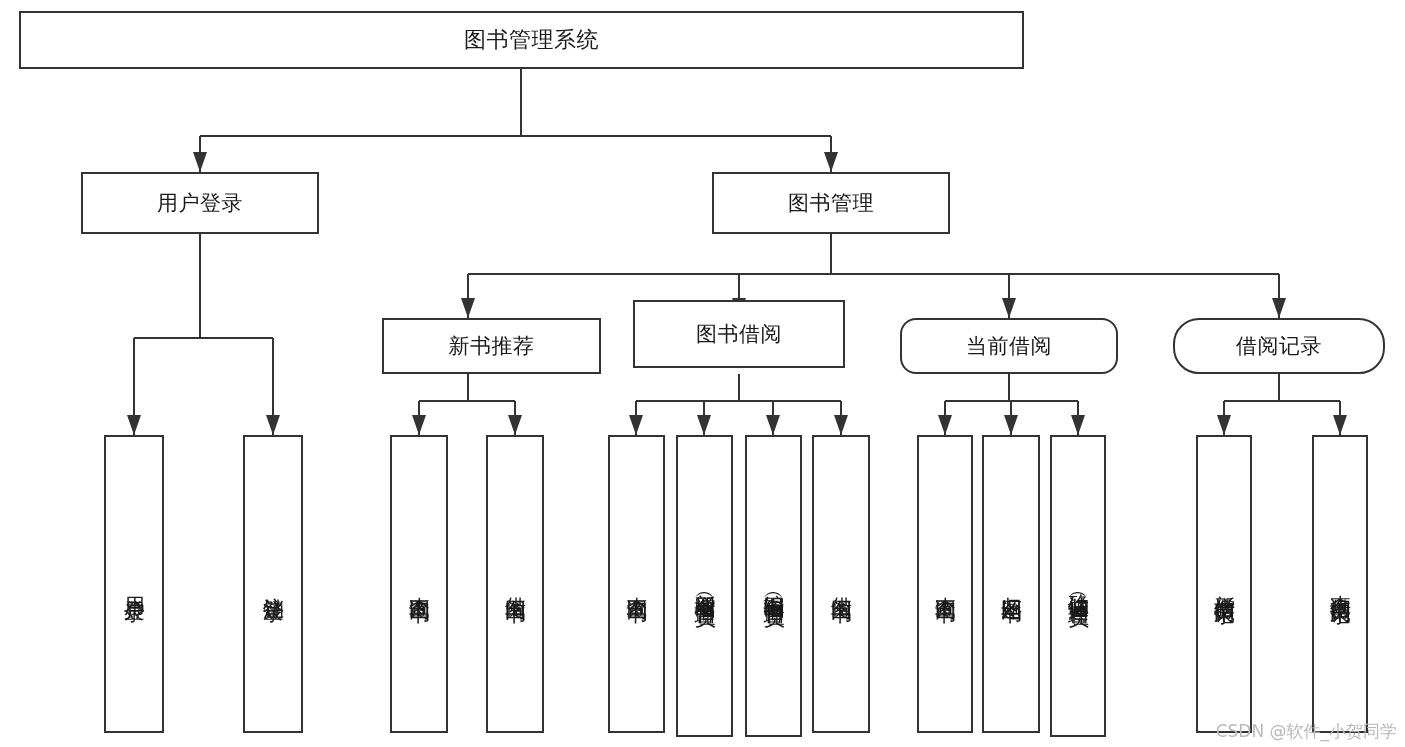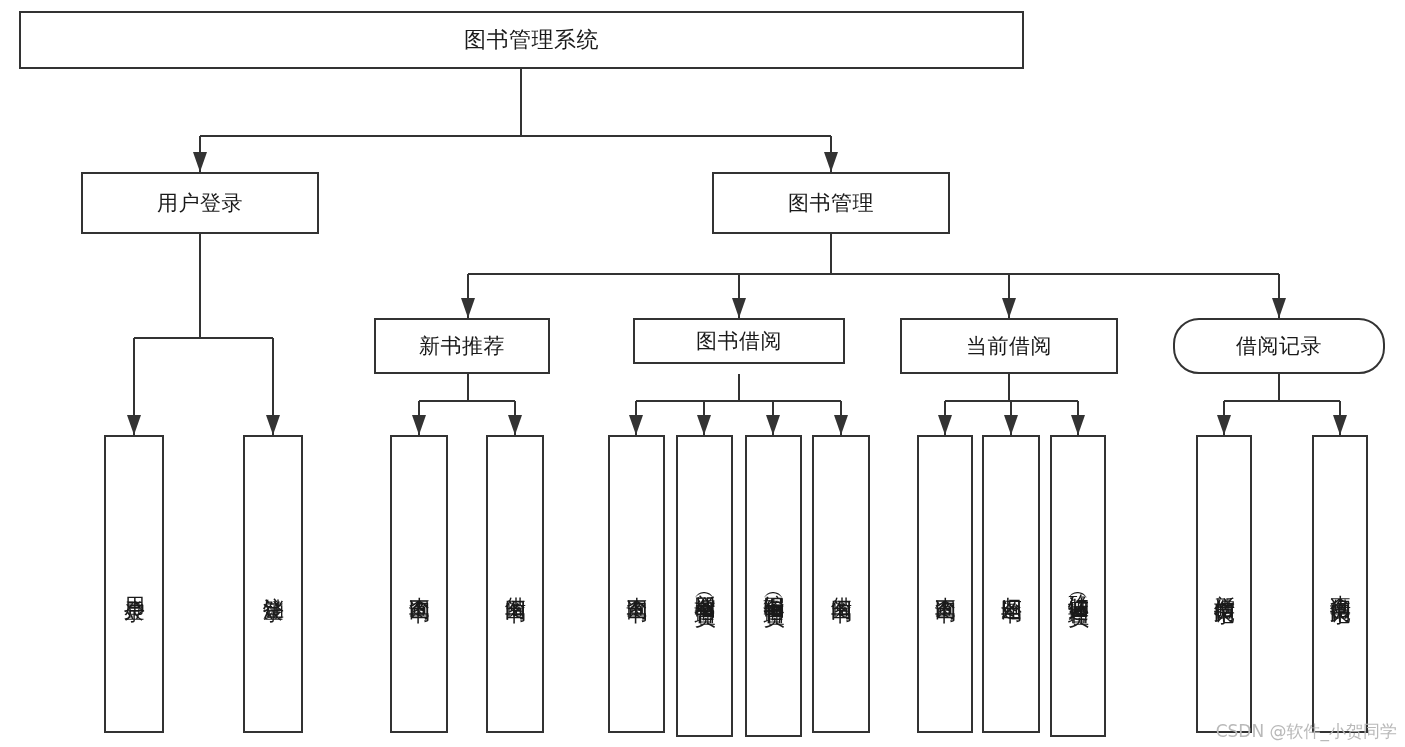--- a/index.html
+++ b/index.html
@@ -136,27 +136,27 @@
   <div id="nodes-layer">
       <div class="node h root" style="left: 19px; top: 11px; width: 1005px; height: 58px; padding-left: 20px;">
         <span class="lbl">图书管理系统</span>
       </div>
       <div class="node h" style="left: 81px; top: 172px; width: 238px; height: 62px;">
         <span class="lbl">用户登录</span>
       </div>
       <div class="node h" style="left: 712px; top: 172px; width: 238px; height: 62px; align-items: center;">
         <span class="lbl">图书管理</span>
       </div>
-      <div class="node h" style="left: 374px; top: 318px; width: 176px; height: 56px;">
+      <div class="node h" style="left: 382px; top: 318px; width: 219px; height: 56px;">
         <span class="lbl">新书推荐</span>
       </div>
-      <div class="node h" style="left: 633px; top: 318px; width: 212px; height: 46px;">
+      <div class="node h" style="left: 633px; top: 300px; width: 212px; height: 68px;">
         <span class="lbl">图书借阅</span>
       </div>
-      <div class="node h" style="left: 900px; top: 318px; width: 218px; height: 56px;">
+      <div class="node h" style="left: 900px; top: 318px; width: 218px; height: 56px; border-radius: 16px;">
         <span class="lbl">当前借阅</span>
       </div>
       <div class="node h" style="left: 1173px; top: 318px; width: 212px; height: 56px; border-radius: 26px;">
         <span class="lbl">借阅记录</span>
       </div>
       <div class="node v" style="left: 104px; top: 435px; width: 60px; height: 298px;">
         <span class="lbl">用户登录</span>
       </div>
       <div class="node v" style="left: 243px; top: 435px; width: 60px; height: 298px;">
         <span class="lbl">注销登录</span>

